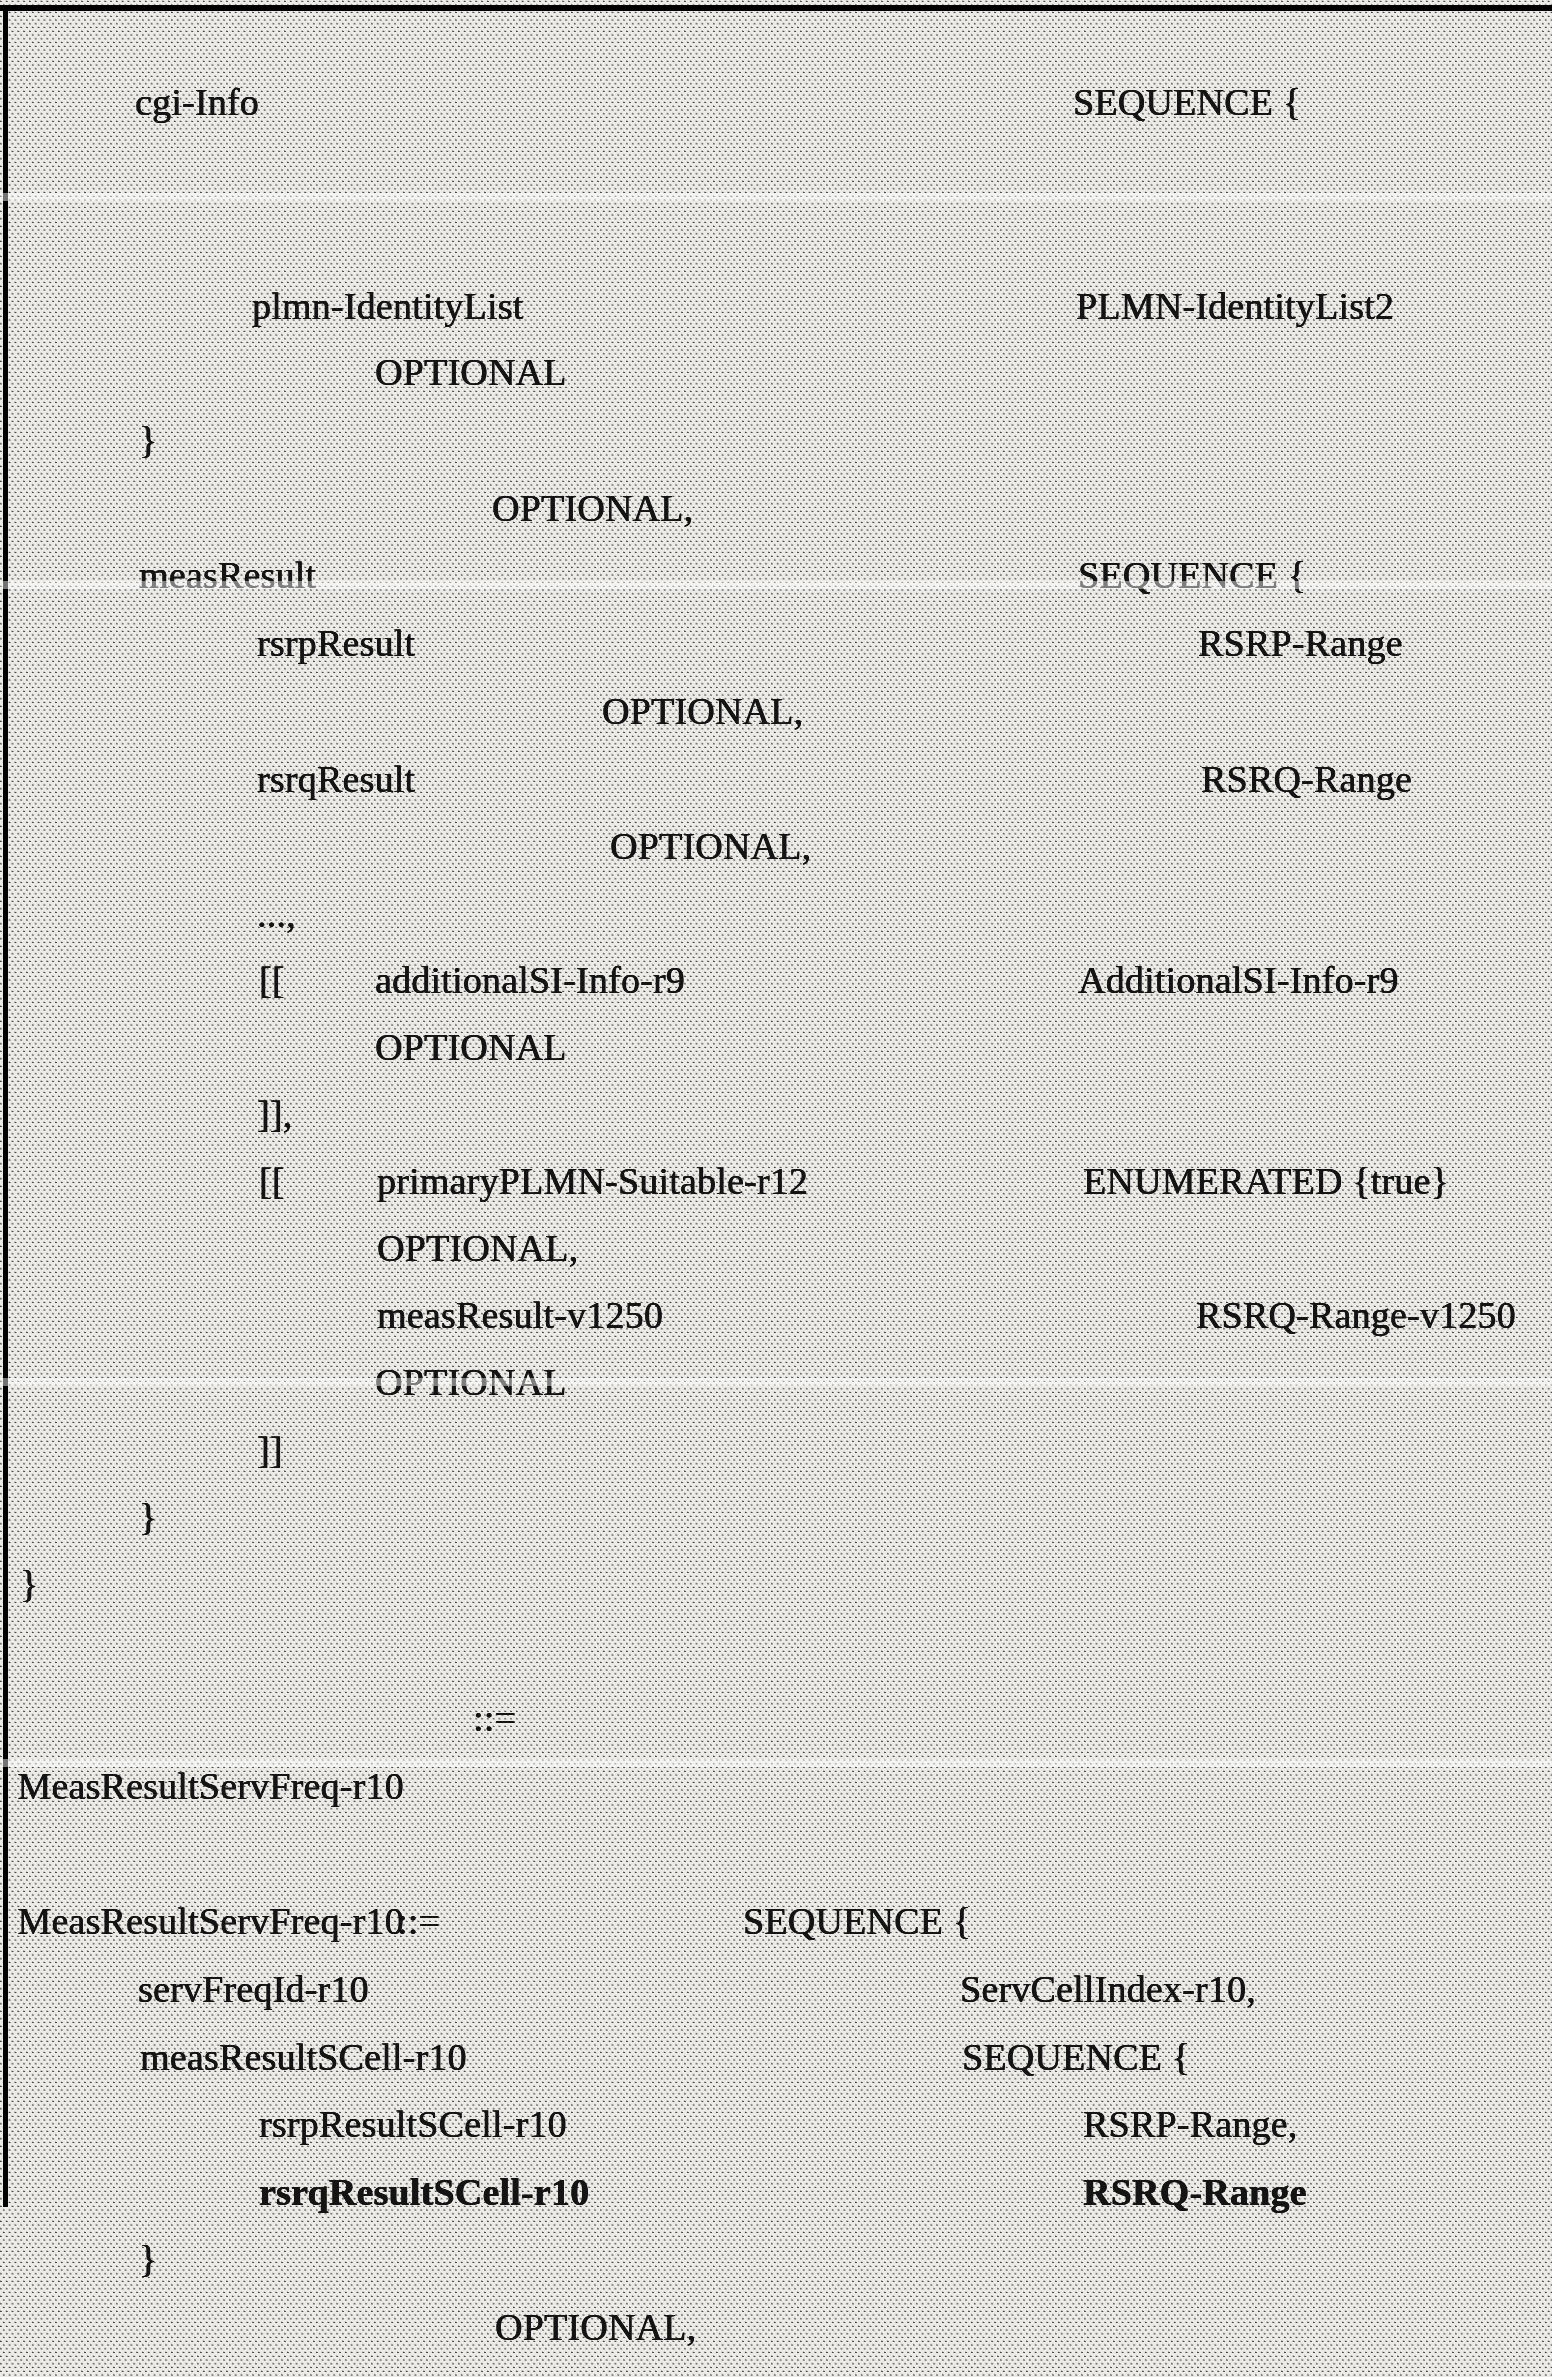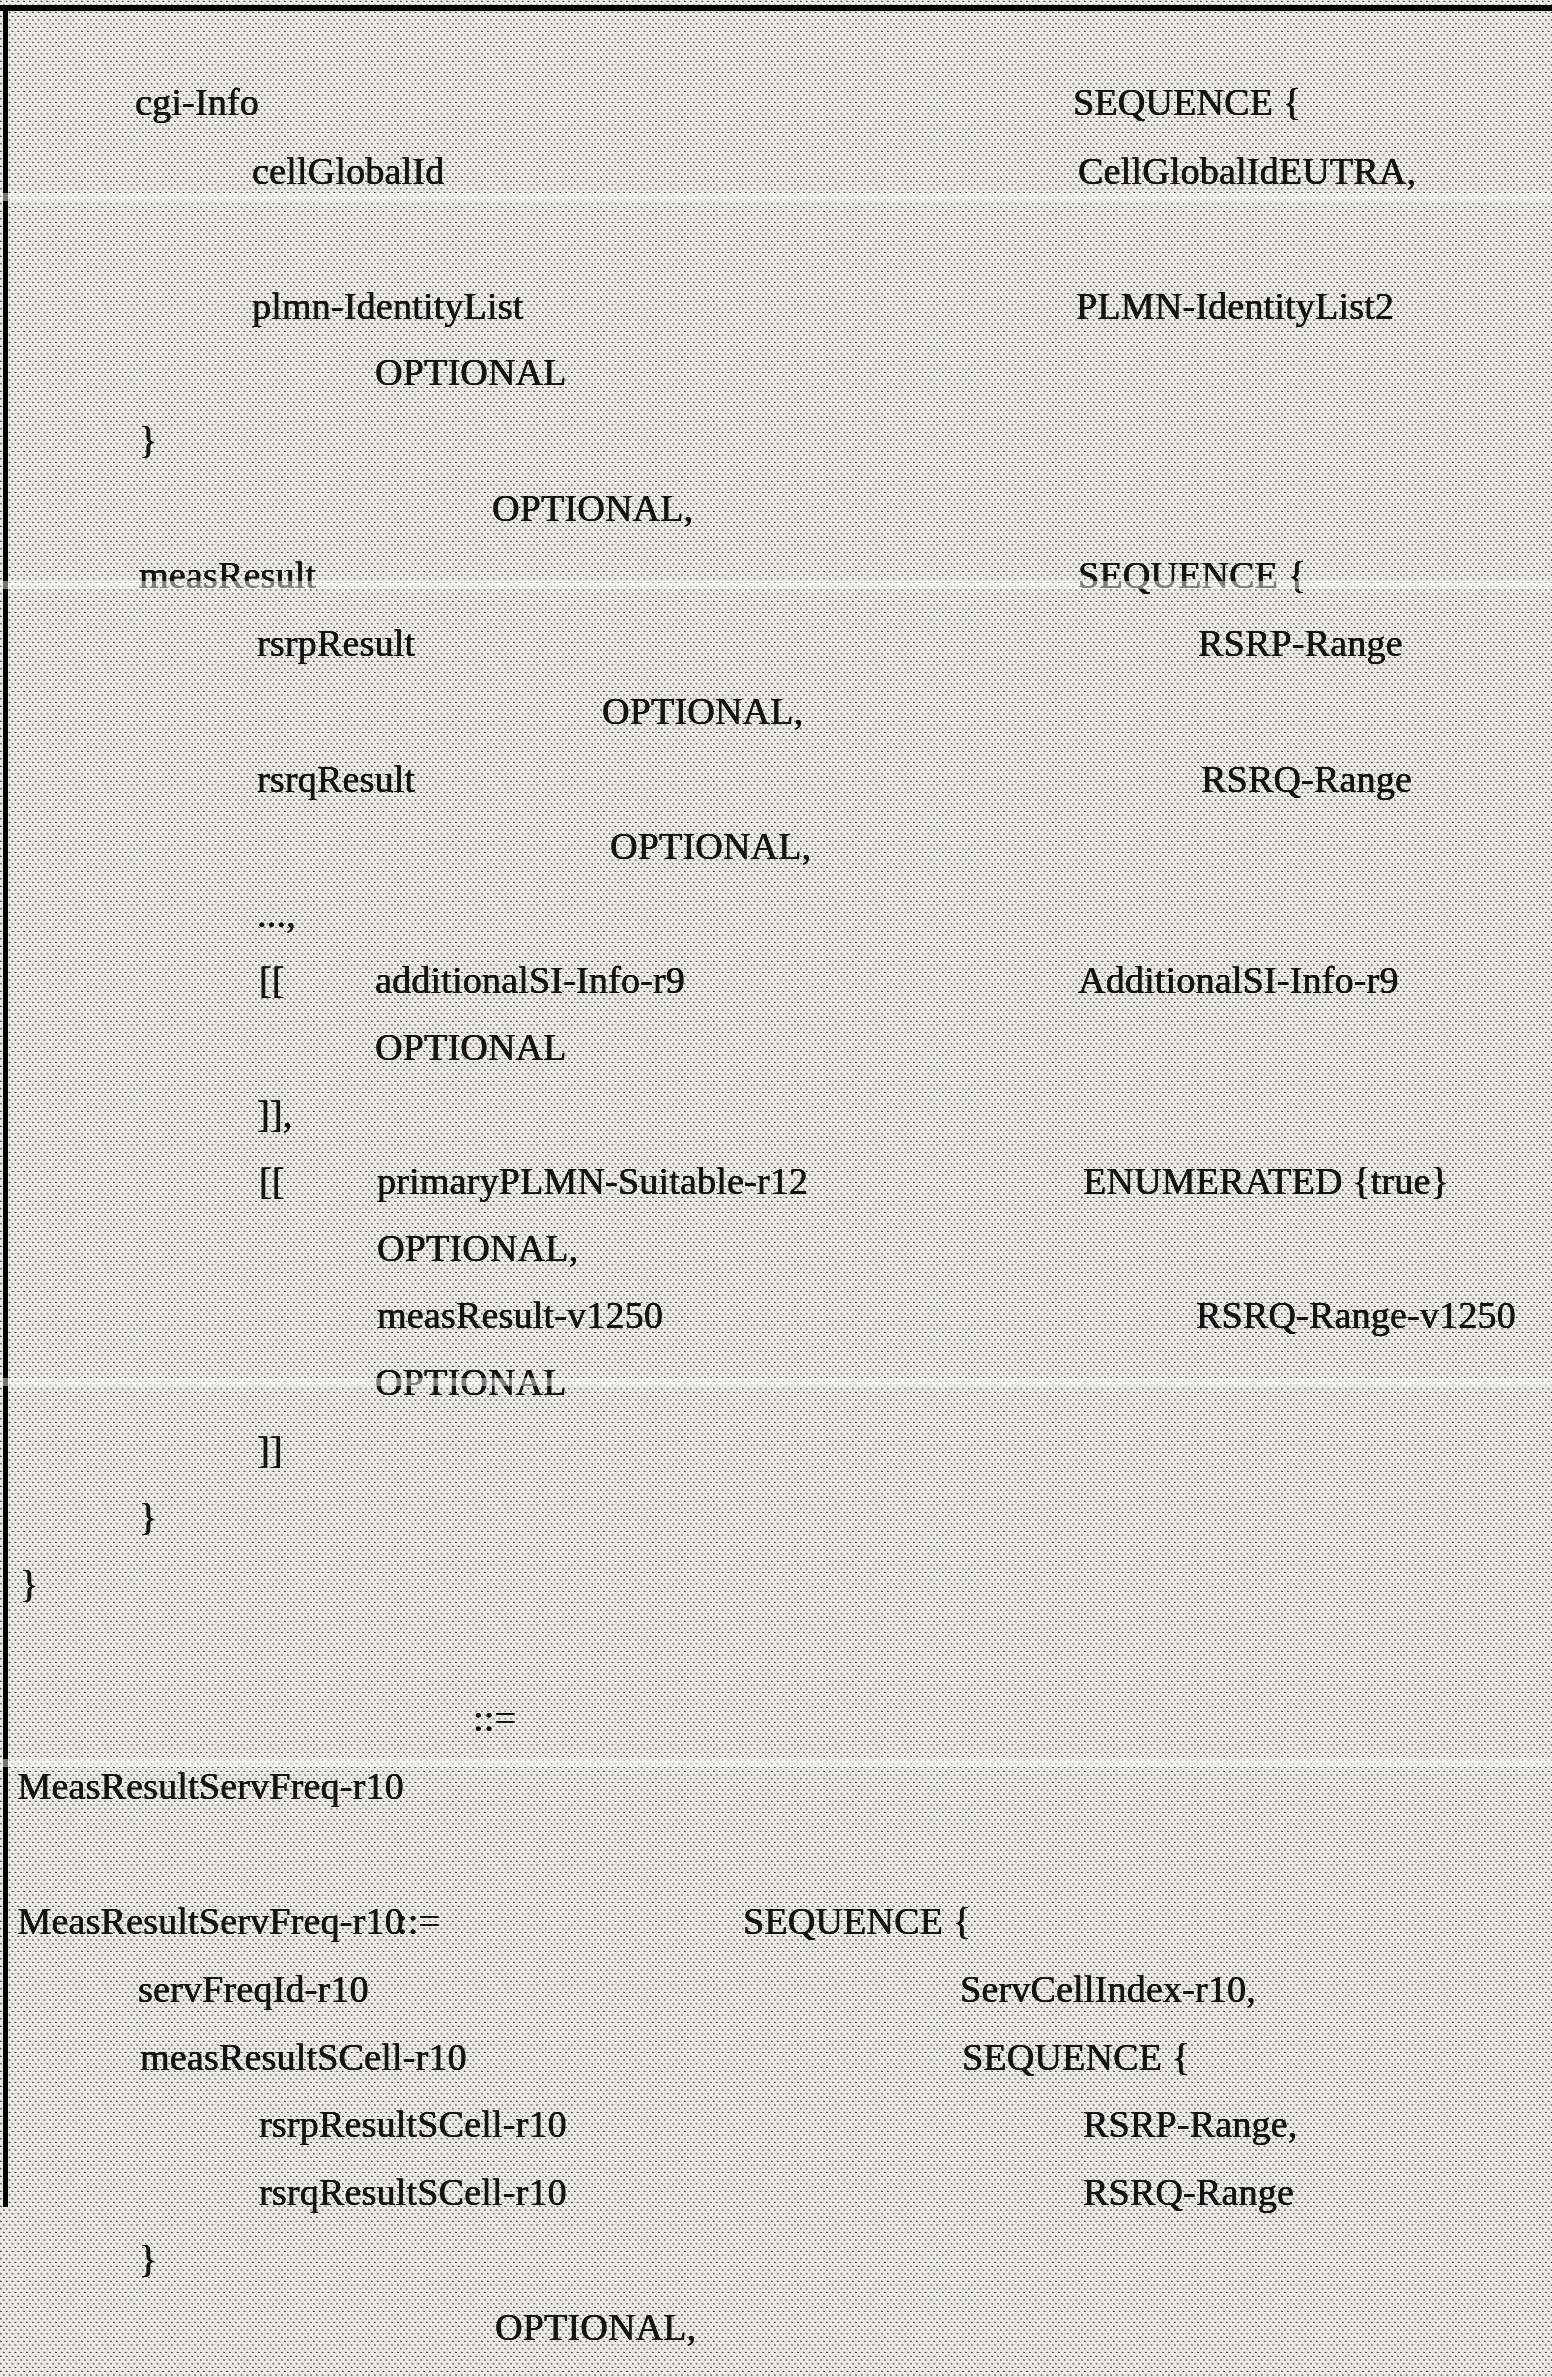--- a/index.html
+++ b/index.html
@@ -41,24 +41,20 @@
 </head>
 <body>
 
 <div class="page">
   <div class="border-top" style="background: rgb(0, 0, 0);"></div>
   <div class="border-left" style="background: rgb(0, 0, 0);"></div>
   <div class="code-layer" id="code-layer">
       <div class="code-line" style="top: 79px;">
         <span class="code-seg" style="left: 135px;">cgi-Info</span>
         <span class="code-seg" style="left: 1073px;">SEQUENCE {</span>
-      </div>
-      <div class="code-line" style="top: 148px;">
-        <span class="code-seg" style="left: 252px;">cellGlobalId</span>
-        <span class="code-seg" style="left: 1078px;">CellGlobalIdEUTRA,</span>
       </div>
       <div class="code-line" style="top: 283px;">
         <span class="code-seg" style="left: 252px;">plmn-IdentityList</span>
         <span class="code-seg" style="left: 1076px; text-align: center;">PLMN-IdentityList2</span>
       </div>
       <div class="code-line" style="top: 349px;">
         <span class="code-seg" style="left: 375px;">OPTIONAL</span>
       </div>
       <div class="code-line" style="top: 417px;">
         <span class="code-seg" style="left: 139px;">}</span>
@@ -138,21 +134,21 @@
         <span class="code-seg" style="left: 960px;">ServCellIndex-r10,</span>
       </div>
       <div class="code-line" style="top: 2034px; padding-left: 40px;">
         <span class="code-seg" style="left: 140px;">measResultSCell-r10</span>
         <span class="code-seg" style="left: 962px;">SEQUENCE {</span>
       </div>
       <div class="code-line" style="top: 2101px;">
         <span class="code-seg" style="left: 259px;">rsrpResultSCell-r10</span>
         <span class="code-seg" style="left: 1083px;">RSRP-Range,</span>
       </div>
-      <div class="code-line" style="top: 2169px;">
+      <div class="code-line" style="top: 2169px; font-weight: bold;">
         <span class="code-seg" style="left: 259px;">rsrqResultSCell-r10</span>
         <span class="code-seg" style="left: 1083px;">RSRQ-Range</span>
       </div>
       <div class="code-line" style="top: 2236px;">
         <span class="code-seg" style="left: 139px;">}</span>
       </div>
       <div class="code-line" style="top: 2304px;">
         <span class="code-seg" style="left: 495px;">OPTIONAL,</span>
       </div>
       <div class="scan-band" style="top: 193px;"></div>

